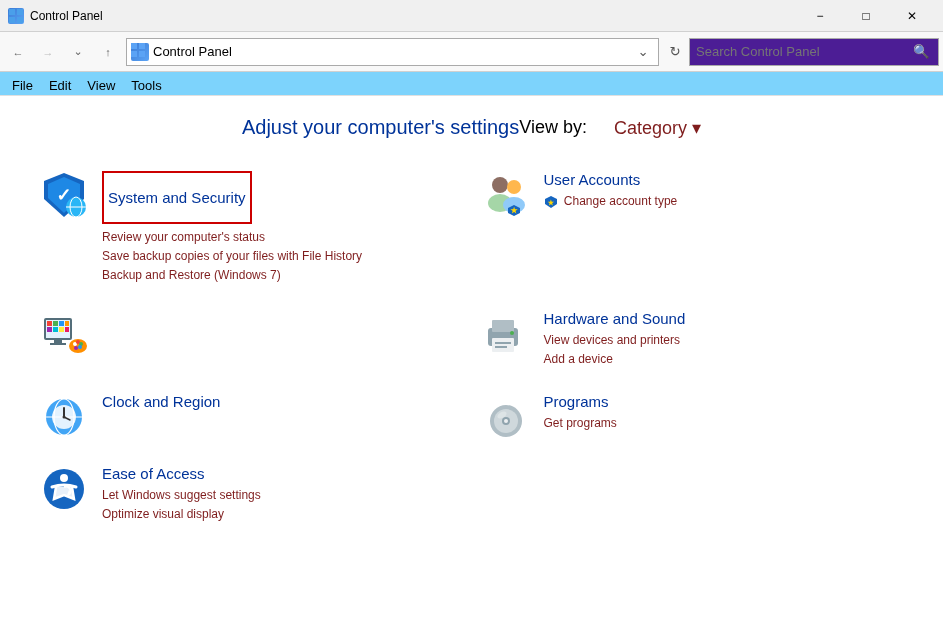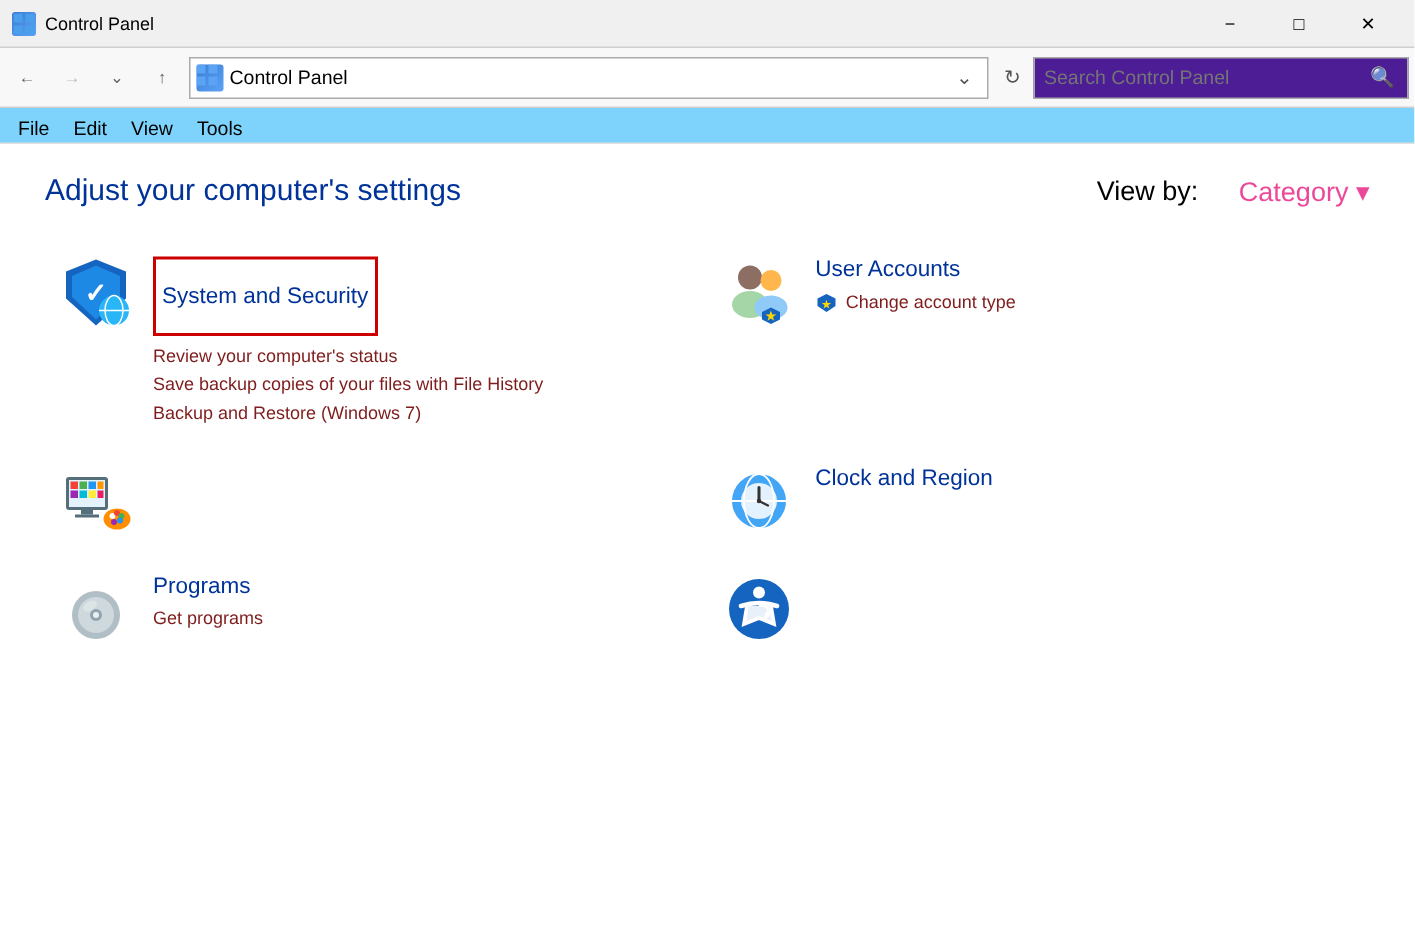--- a/index.html
+++ b/index.html
@@ -111,38 +111,38 @@
     
     .main-content {
       background: #fff;
       padding: 20px 30px;
       height: calc(631px - 32px - 40px - 24px);
       overflow: auto;
     }
 
     .page-header {
       display: flex;
-      justify-content: space-between;
+      justify-content: center;
       align-items: center;
       margin-bottom: 20px;
     }
     .page-title {
       font-size: 20px;
       font-weight: 400;
       color: #003399;
     }
     .view-by {
       display: flex;
       align-items: center;
       gap: 4px;
       font-size: 18px;
       color: #000;
     }
     .view-by-link {
-      color: #ec4899;
+      color: #7f1d1d;
       cursor: pointer;
       text-decoration: none;
       margin-left: 23px;
     }
 
     
     .categories-grid {
       display: grid;
       grid-template-columns: 1fr 1fr;
       gap: 0;
@@ -320,20 +320,38 @@
           <ellipse cx="38" cy="36" rx="9" ry="7" fill="#ff8f00"></ellipse>
           <circle cx="35" cy="34" r="2" fill="#fff"></circle>
           <circle cx="38" cy="32" r="2" fill="#f44336"></circle>
           <circle cx="41" cy="34" r="2" fill="#4caf50"></circle>
           <circle cx="40" cy="37" r="2" fill="#2196f3"></circle>
           <circle cx="36" cy="38" r="2" fill="#9c27b0"></circle>
         </svg>
       </div>
     </div>
 
+    <div class="category-item">
+      <div class="category-icon">
+        <svg width="48" height="48" viewBox="0 0 48 48">
+
+          <rect x="6" y="18" width="30" height="18" rx="3" fill="#90a4ae"></rect>
+          <rect x="10" y="10" width="22" height="12" rx="1" fill="#b0bec5"></rect>
+          <rect x="10" y="28" width="22" height="14" rx="1" fill="#eceff1"></rect>
+          <rect x="13" y="32" width="16" height="2" fill="#90a4ae"></rect>
+          <rect x="13" y="36" width="12" height="2" fill="#90a4ae"></rect>
+          <circle cx="30" cy="23" r="2" fill="#4caf50"></circle>
+        </svg>
+      </div>
+      <div class="category-content">
+        <a class="category-title">Hardware and Sound</a>
+        <a class="category-link">View devices and printers</a>
+        <a class="category-link">Add a device</a>
+      </div>
+    </div>
 
     <div class="category-item">
       <div class="category-icon">
         <svg width="48" height="48" viewBox="0 0 48 48">
 
           <circle cx="24" cy="24" r="18" fill="#42a5f5"></circle>
           <ellipse cx="24" cy="24" rx="10" ry="18" fill="none" stroke="#fff" stroke-width="1.2"></ellipse>
           <line x1="6" y1="24" x2="42" y2="24" stroke="#fff" stroke-width="1.2"></line>
 
           <circle cx="24" cy="24" r="12" fill="rgba(255,255,255,0.85)"></circle>
@@ -374,16 +392,21 @@
 
           <circle cx="24" cy="13" r="4" fill="white"></circle>
 
           <path d="M12,22 Q24,18 36,22" stroke="white" stroke-width="3" fill="none" stroke-linecap="round"></path>
           <path d="M16,22 L14,34 L24,30 L34,34 L32,22" stroke="white" stroke-width="2.5" fill="white" fill-opacity="0.9"></path>
 
           <path d="M24,22 Q28,20 30,24 Q32,28 28,30" stroke="white" stroke-width="2" fill="none"></path>
           <polygon points="27,30 31,28 29,25" fill="white"></polygon>
         </svg>
       </div>
+      <div class="category-content">
+        <a class="category-title">Ease of Access</a>
+        <a class="category-link">Let Windows suggest settings</a>
+        <a class="category-link">Optimize visual display</a>
+      </div>
     </div>
 
   </div>
 </div>
 
 </body></html>

